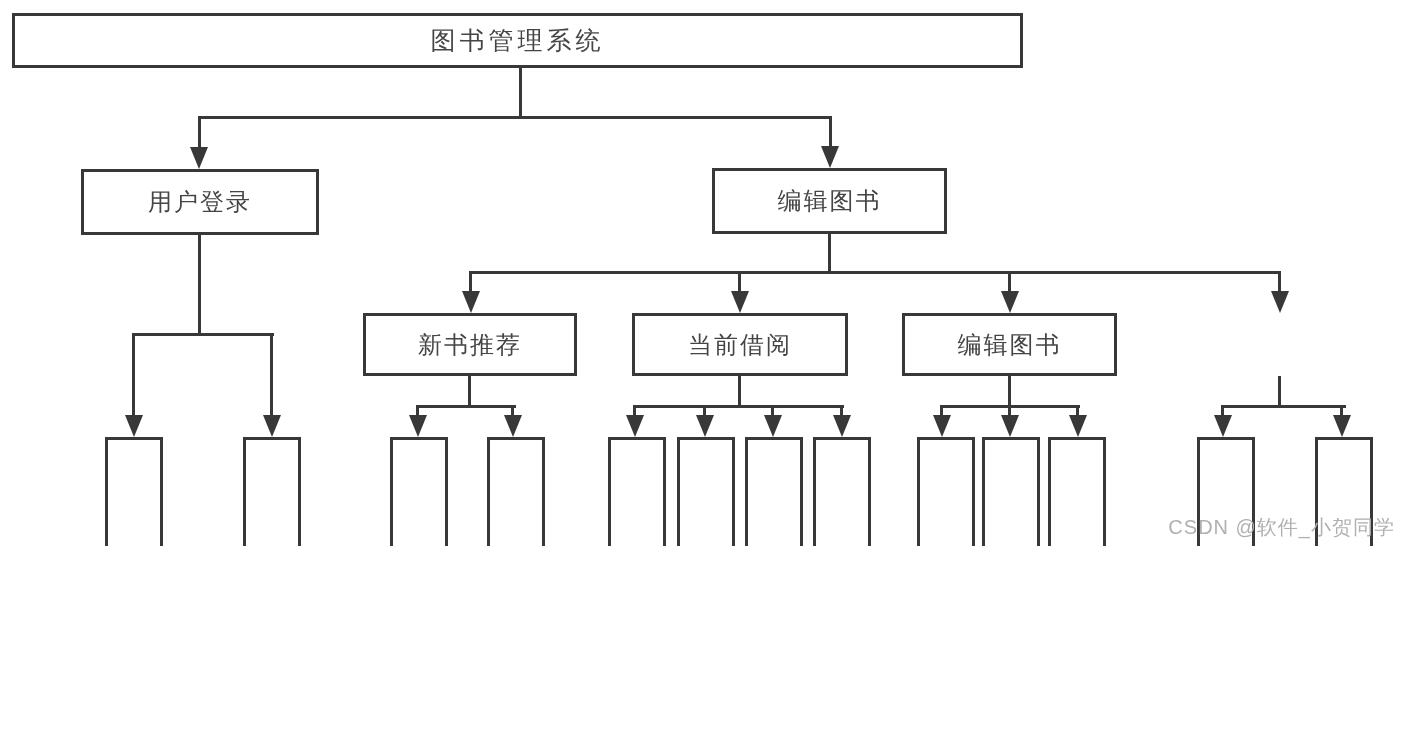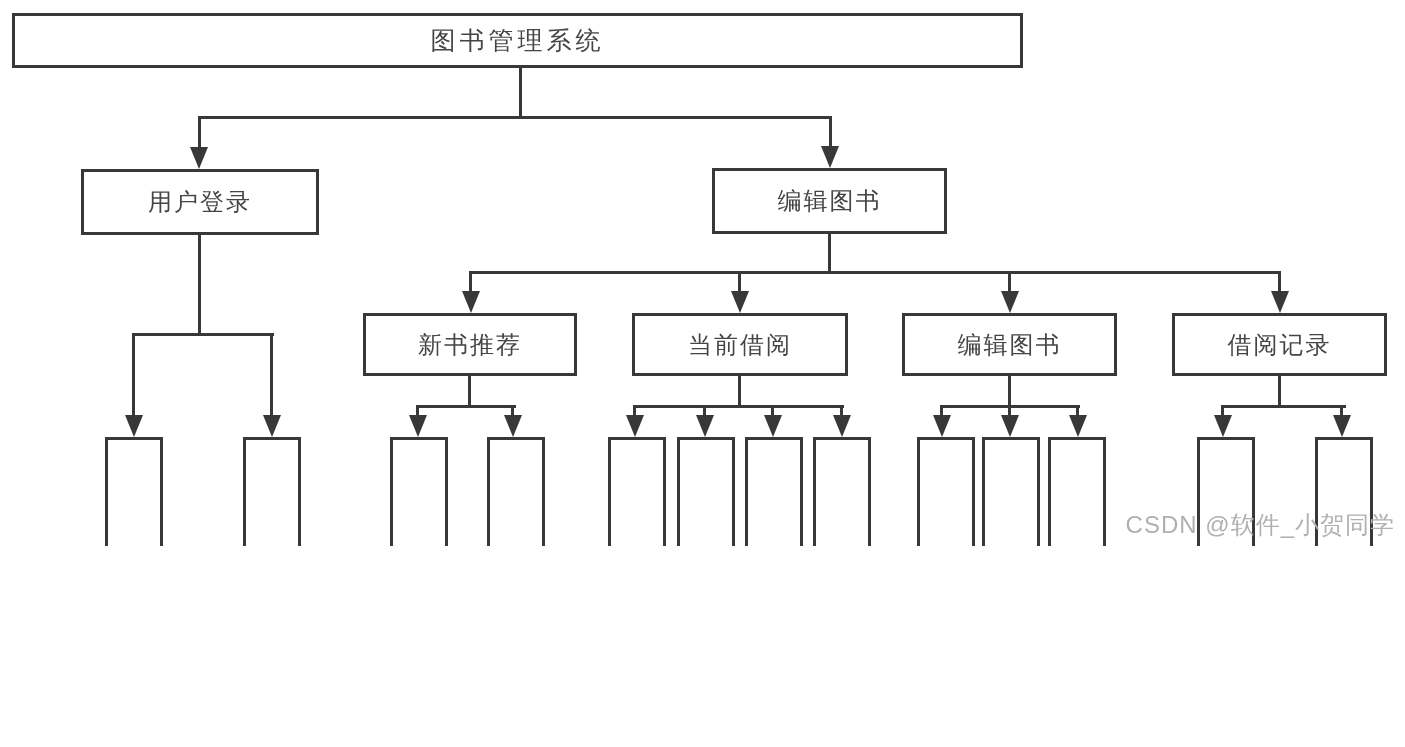--- a/index.html
+++ b/index.html
@@ -48,40 +48,39 @@
     position: absolute;
     width: 0; height: 0;
     border-left: 9px solid transparent;
     border-right: 9px solid transparent;
     border-top: 22px solid #383838;
   }
   .watermark {
     position: absolute;
     right: 10px;
     bottom: 5px;
-    font-size: 24px;
+    font-size: 20px;
     letter-spacing: 1px;
     color: #b0b0b0;
     white-space: nowrap;
   }
 </style>
 </head>
 <body>
 
 <div class="canvas">
 
   <div class="box root-box" style="left:12px; top:13px; width:1011px; height:55px;">图书管理系统</div>
 
   <div class="box" style="left:81px; top:169px; width:238px; height:66px;">用户登录</div>
   <div class="box" style="left:712px; top:168px; width:235px; height:66px;">编辑图书</div>
 
   <div class="box" style="left:363px; top:313px; width:214px; height:63px;">新书推荐</div>
   <div class="box" style="left:632px; top:313px; width:216px; height:63px;">当前借阅</div>
   <div class="box" style="left:902px; top:313px; width:215px; height:63px;">编辑图书</div>
-  <div class="box" style="left:1172px; top:313px; width:215px; height:63px;">借阅记录</div>
 
   <div class="leaf" style="left:105px;">用户登录</div>
   <div class="leaf" style="left:243px;">注销登录</div>
 
   <div class="leaf" style="left:390px;">查询图书</div>
   <div class="leaf" style="left:487px;">借阅图书</div>
 
   <div class="leaf" style="left:608px;">查询图书</div>
   <div class="leaf" style="left:677px;">新增图书（管理员）</div>
   <div class="leaf" style="left:745px;">编辑图书（管理员）</div>

